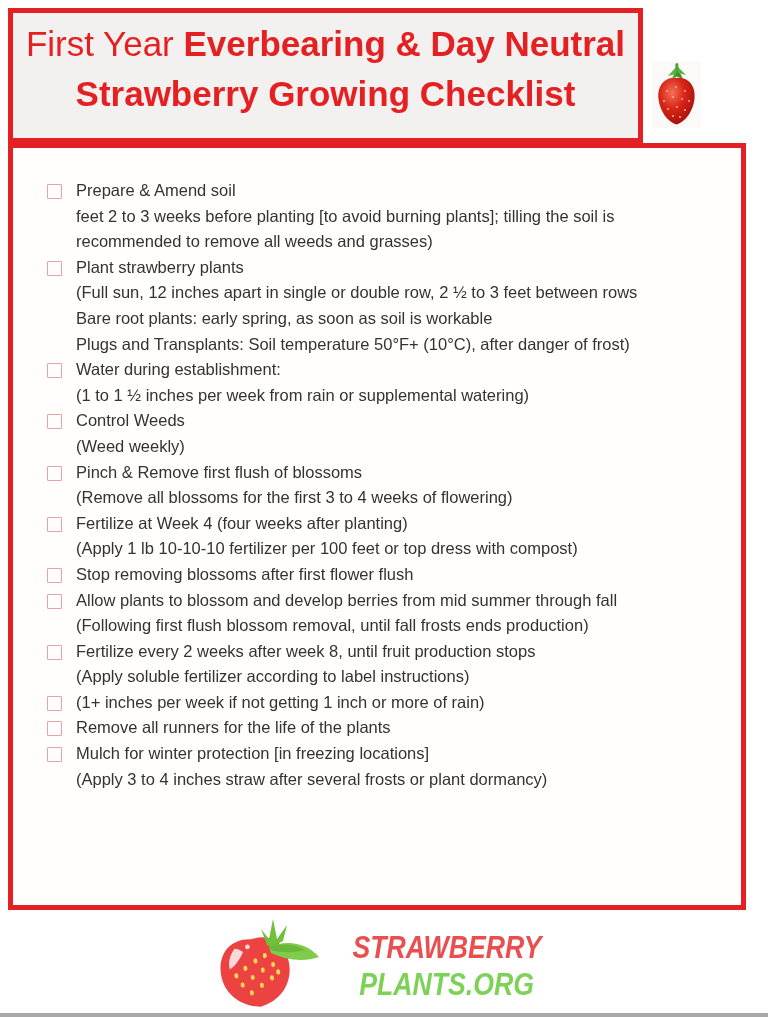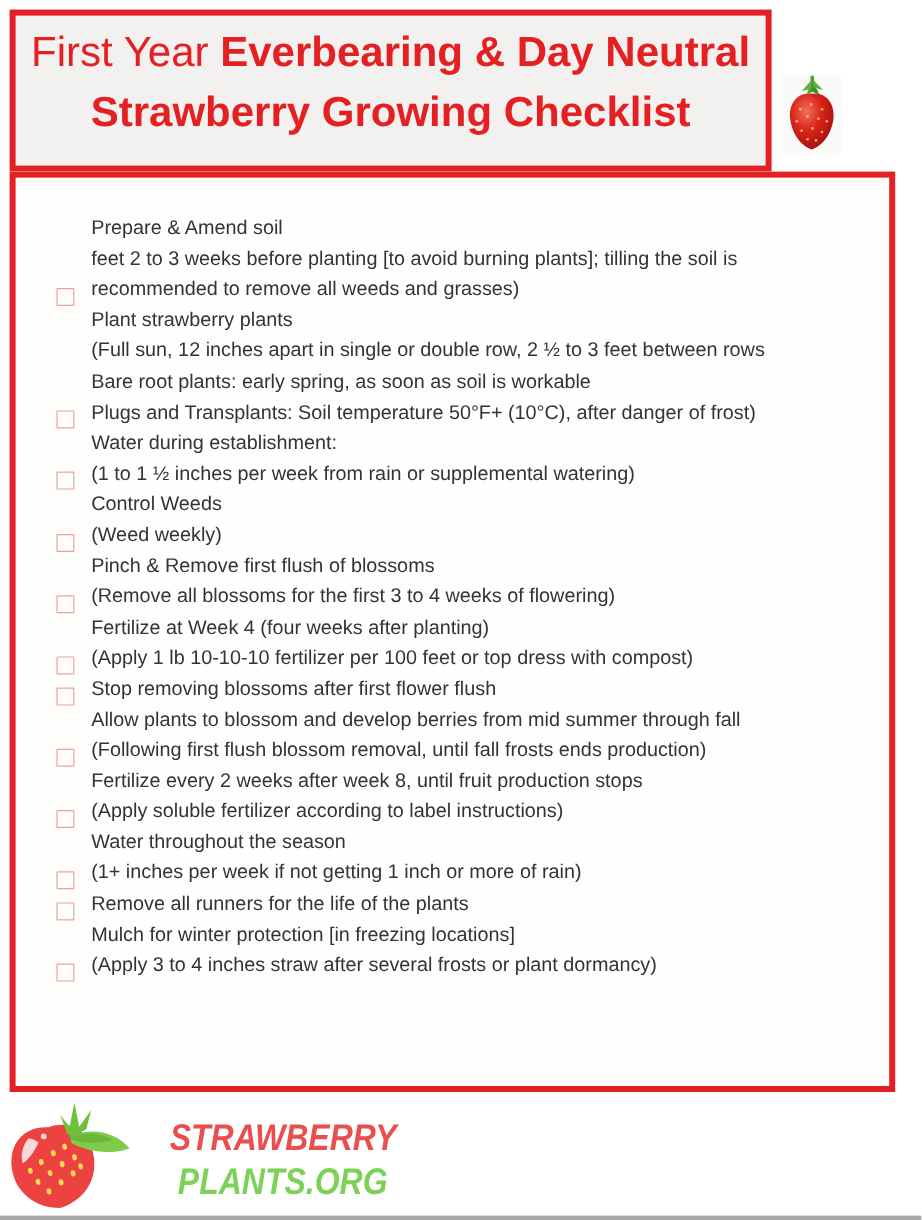--- a/index.html
+++ b/index.html
@@ -23,36 +23,36 @@
   .title-line1 .t-bold{font-weight:700;}
   .title-line2{font-weight:700;}
   .photo-straw{position:absolute;left:639px;top:48px;}
 
   
   .main-box{
     position:absolute;left:8px;top:143px;width:738px;height:767px;
     box-sizing:border-box;border:5px solid #e32124;background:#fffefd;
     padding:30px 8px 0 34px;
   }
-  .item{display:flex;align-items:flex-end;}
+  .item{display:flex;align-items:flex-start;}
   .checkbox{
     flex:0 0 auto;width:13px;height:13px;margin:6px 14px 0 0;
     border:1.5px solid #e9a2a0;border-radius:1px;background:#fffdfd;
     display:inline-block;
   }
   .item-text{flex:1 1 auto;min-width:0;}
   .item-label,.item-detail{
     font-size:16.5px;line-height:25.6px;color:#333333;white-space:nowrap;
   }
   .item-detail{margin-left:0;}
 
   
   .footer{
     position:absolute;left:0;top:916px;width:768px;height:96px;
-    display:flex;align-items:center;gap:8px;
+    display:flex;align-items:center;justify-content:center;gap:8px;
   }
   .brand{display:flex;flex-direction:column;align-items:center;gap:6px;transform:translateY(2px);}
   .brand-line{
     font-weight:700;font-style:italic;font-size:31px;line-height:31px;
     letter-spacing:0px;transform:scaleX(0.86);transform-origin:center;
     white-space:nowrap;
   }
   .brand-red{color:#ea4f4f;}
   .brand-green{color:#7ed157;}
 
@@ -176,21 +176,20 @@
     <span class="checkbox"></span>
     <div class="item-text">
       <div class="item-label">Fertilize every 2 weeks after week 8, until fruit production stops</div>
     <div class="item-detail">(Apply soluble fertilizer according to label instructions)</div>
           </div>
   </div>
 
   <div class="item">
     <span class="checkbox"></span>
     <div class="item-text">
-      <div class="item-label">Water throughout the season</div>
     <div class="item-detail">(1+ inches per week if not getting 1 inch or more of rain)</div>
           </div>
   </div>
 
   <div class="item">
     <span class="checkbox"></span>
     <div class="item-text">
       <div class="item-label">Remove all runners for the life of the plants</div>
     </div>
   </div>

